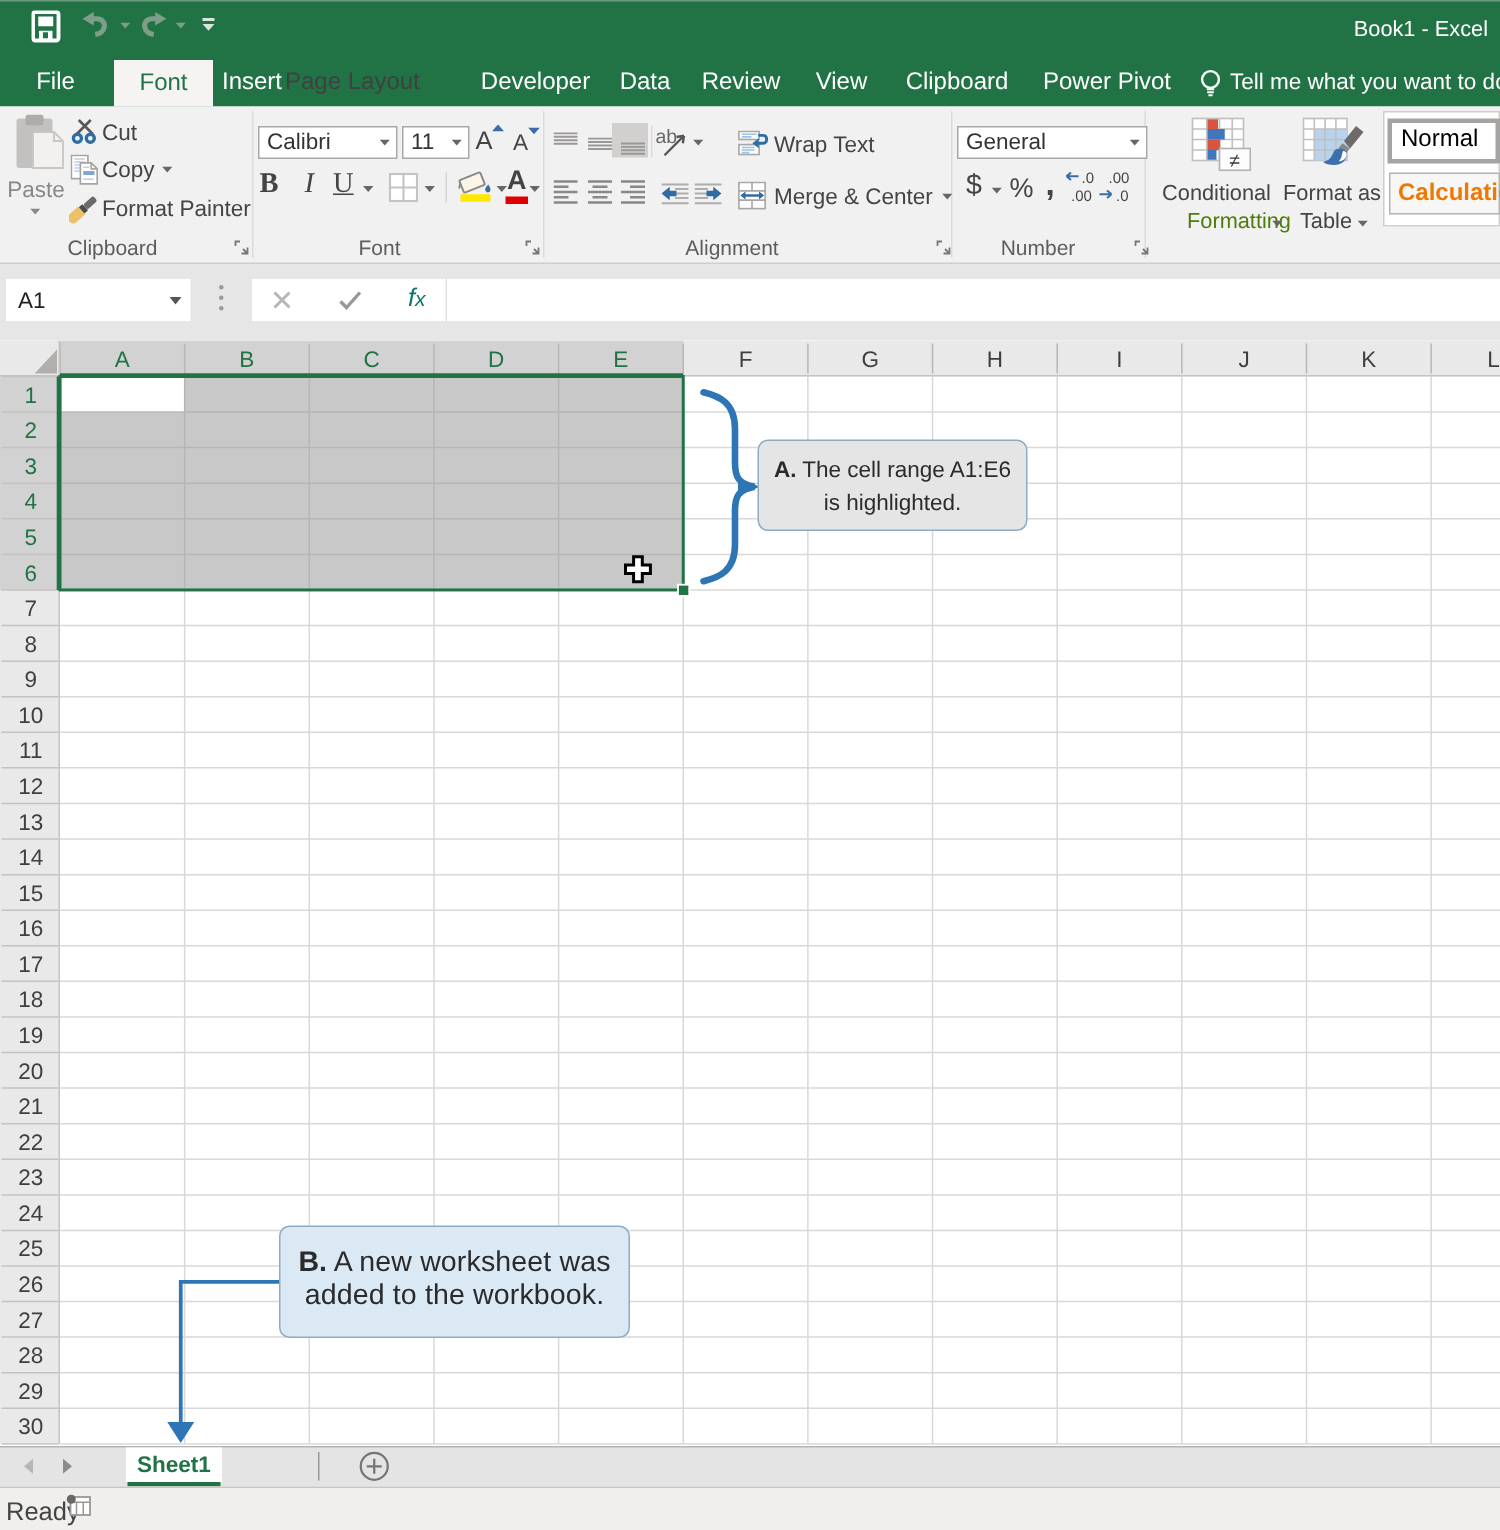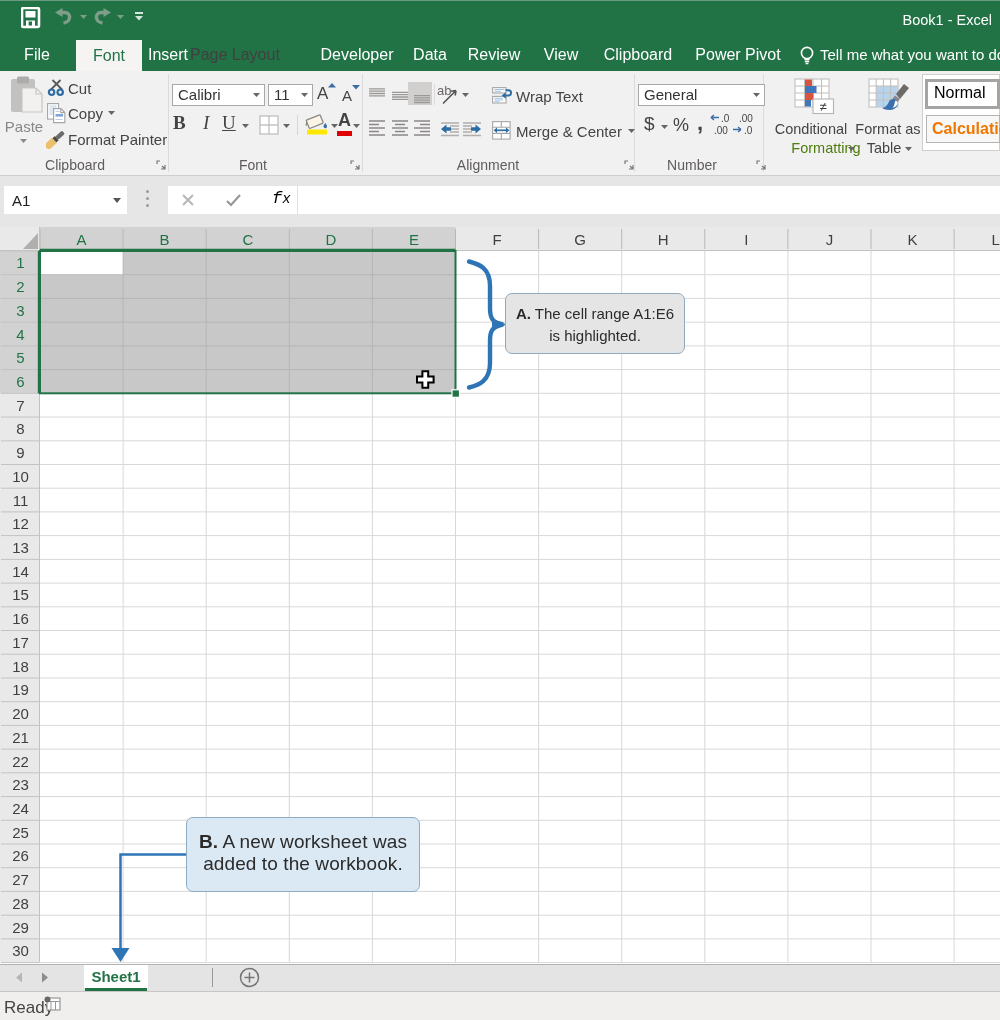--- a/index.html
+++ b/index.html
@@ -274,21 +274,21 @@
 <div class="abs" style="left:146px;top:197px;width:3px;height:3px;background:#9a9a9a;border-radius:50%;"></div>
 <div class="abs" style="left:146px;top:204px;width:3px;height:3px;background:#9a9a9a;border-radius:50%;"></div>
 <div class="abs" style="left:168px;top:186px;width:832px;height:28px;background:#fff;"></div>
 <div class="abs" style="left:297px;top:186px;width:1px;height:28px;background:#e0e0e0;"></div>
 <svg class="abs" style="left:181px;top:193px;" width="14" height="14" viewBox="0 0 14 14">
  <path d="M2,2 L12,12 M12,2 L2,12" stroke="#b8b6b4" stroke-width="2"></path>
 </svg>
 <svg class="abs" style="left:226px;top:193px;" width="15" height="14" viewBox="0 0 15 14">
  <path d="M1,8 L5,12 L14,2" stroke="#9a9896" stroke-width="2.2" fill="none"></path>
 </svg>
-<div class="abs" style="left:272px;top:189px;font-size:17px;font-style:italic;color:#000000;font-family:Liberation Mono, monospace;">f<span style="font-size:14px;">x</span></div>
+<div class="abs" style="left:272px;top:189px;font-size:17px;font-style:italic;color:#0f766e;font-family:Liberation Sans, sans-serif;">f<span style="font-size:14px;">x</span></div>
 <svg class="abs" style="left:0;top:227px;" width="1000" height="738" viewBox="0 0 1000 738" font-family="Liberation Sans">
 <rect x="0" y="0" width="1000" height="738" fill="#fff"></rect>
 <rect x="0" y="0" width="1000" height="24" fill="#e9e9e9"></rect>
 <rect x="0" y="0" width="40" height="735.6" fill="#e9e9e9"></rect>
 <rect x="40" y="0" width="415.5" height="24" fill="#d2d2d2"></rect>
 <rect x="0" y="24" width="40" height="142.3" fill="#d2d2d2"></rect>
 <path d="M38,6 V22 H23 Z" fill="#b1afae"></path>
 <path d="M40.0,2 V22" stroke="#b9b7b5" stroke-width="1"></path>
 <path d="M123.1,2 V22" stroke="#b9b7b5" stroke-width="1"></path>
 <path d="M206.2,2 V22" stroke="#b9b7b5" stroke-width="1"></path>

